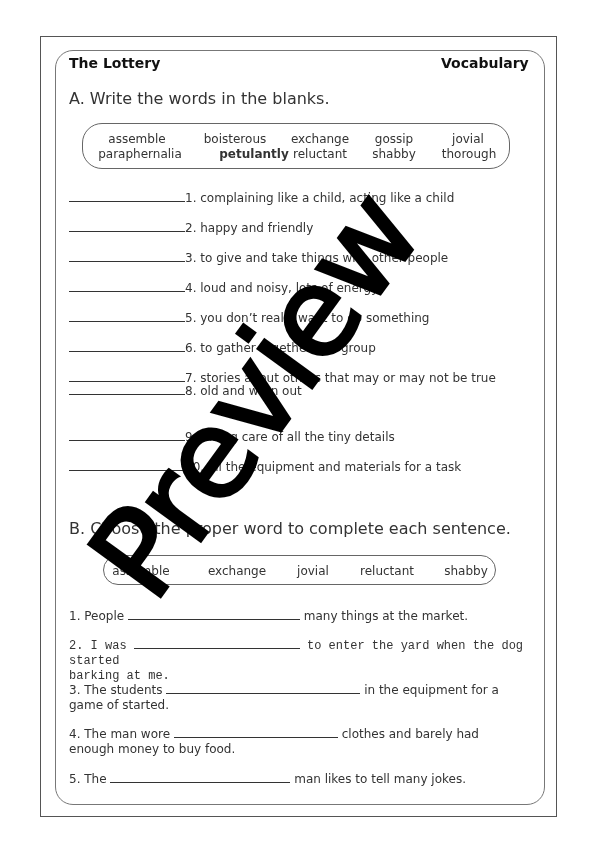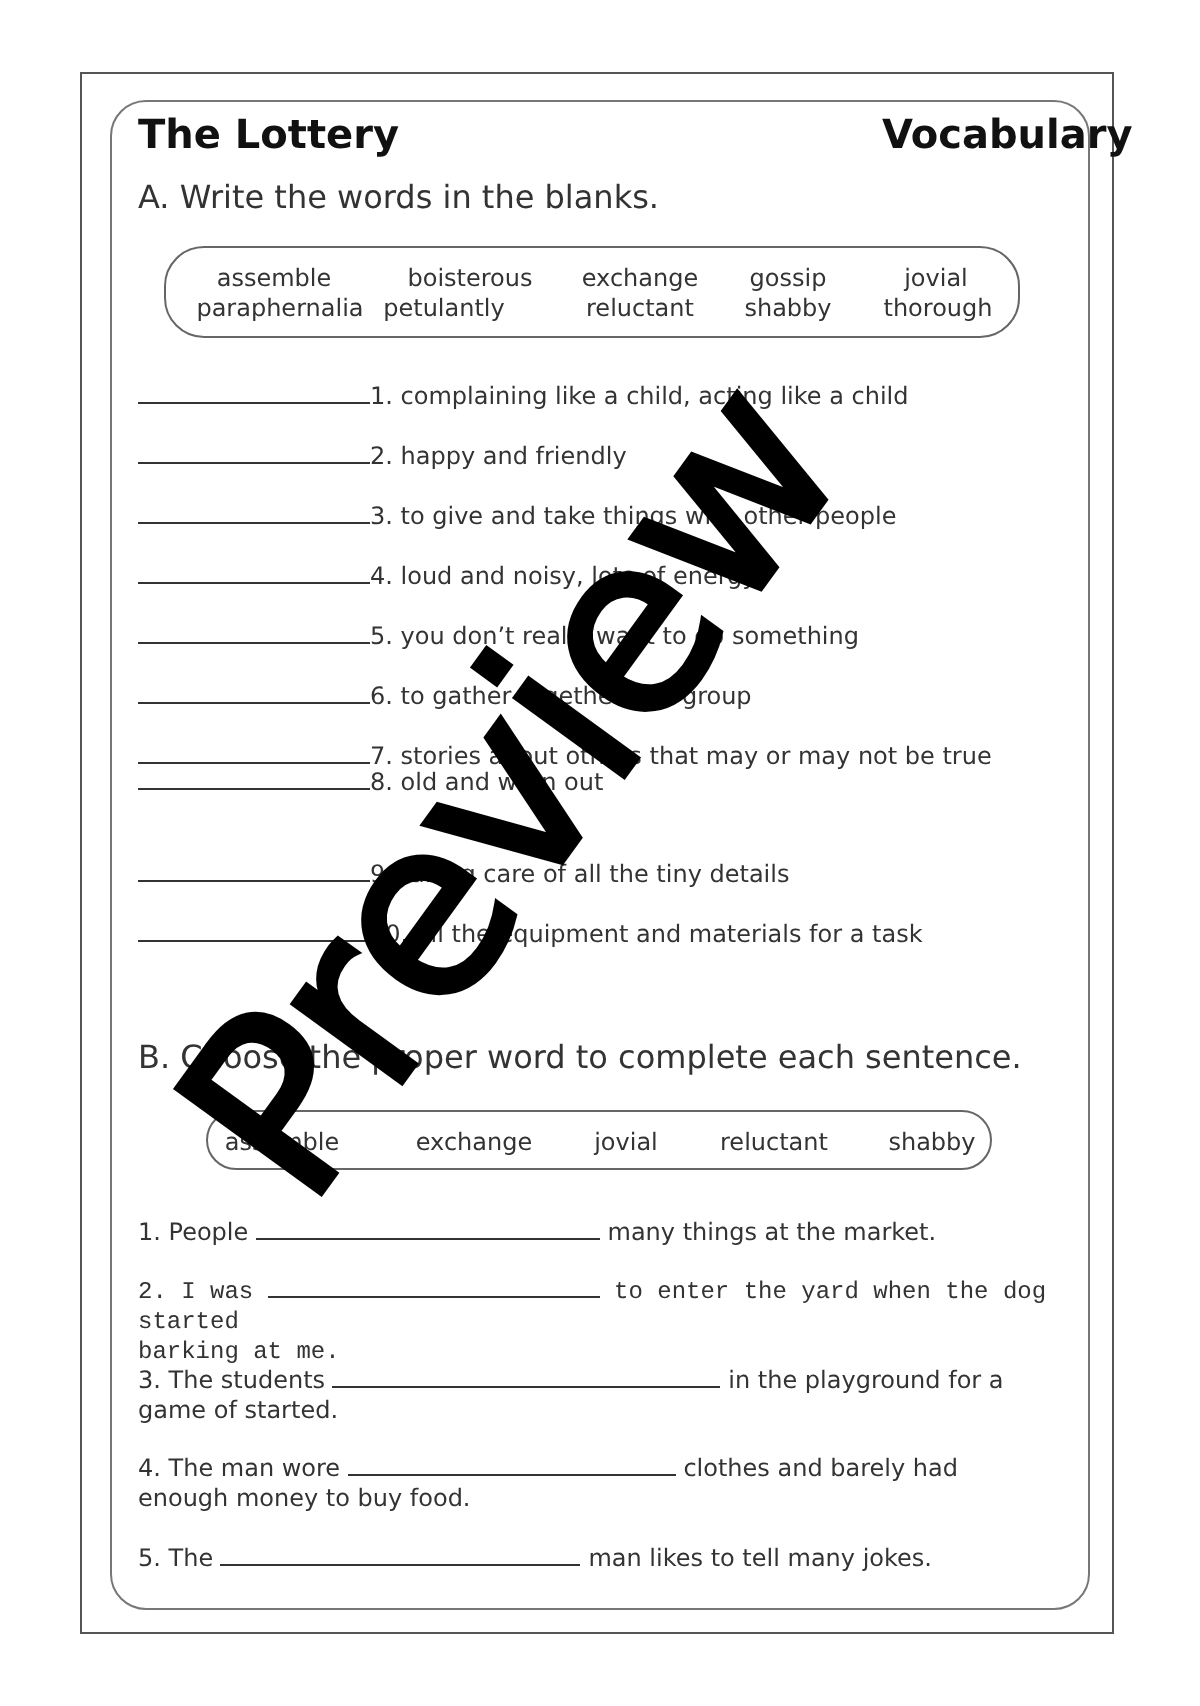--- a/index.html
+++ b/index.html
@@ -3,21 +3,21 @@
 <meta charset="utf-8">
 <style>
   html, body { margin:0; padding:0; background:#ffffff; }
   body { width:600px; height:853px; position:relative; overflow:hidden;
          font-family:"DejaVu Sans", sans-serif; color:#222; }
   .outer { position:absolute; left:40px; top:36px; width:517px; height:781px;
            border:1px solid #555; box-sizing:border-box; }
   .inner { position:absolute; left:55px; top:50px; width:490px; height:755px;
            border:1px solid #777; border-radius:18px; box-sizing:border-box; }
   .abs { position:absolute; white-space:nowrap; }
-  .title { font-weight:bold; font-size:20px; color:#111; }
+  .title { font-weight:bold; font-size:14px; color:#111; }
   .txt { font-size:16px; color:#333; }
   .bank { position:absolute; border:1px solid #666; border-radius:20px; box-sizing:border-box; }
   .bankword { position:absolute; font-size:12px; color:#333; text-align:center; white-space:nowrap; }
   .blank { display:inline-block; border-bottom:1px solid #333; height:10px; vertical-align:baseline; }
   .defrow { position:absolute; left:69px; font-size:12px; color:#333; white-space:nowrap; }
   .sent { position:absolute; left:69px; width:470px; font-size:12px; color:#333; line-height:15px; }
   .watermark { position:absolute; left:255px; top:395px; font-family:"DejaVu Sans", sans-serif;
                font-size:122px; font-weight:normal; color:#000; transform:translate(-50%,-50%) rotate(-54deg);
                letter-spacing:-2px; white-space:nowrap; -webkit-text-stroke:3px #000; pointer-events:none; }
 </style>
@@ -32,21 +32,21 @@
 
 <div class="abs txt" style="left:69px; top:89px;">A. Write the words in the blanks.</div>
 
 <div class="bank" style="left:82px; top:123px; width:428px; height:46px;"></div>
 <div class="bankword" style="left:97px; top:132px; width:80px;">assemble</div>
 <div class="bankword" style="left:190px; top:132px; width:90px;">boisterous</div>
 <div class="bankword" style="left:280px; top:132px; width:80px;">exchange</div>
 <div class="bankword" style="left:362px; top:132px; width:64px;">gossip</div>
 <div class="bankword" style="left:432px; top:132px; width:72px;">jovial</div>
 <div class="bankword" style="left:92px; top:147px; width:96px;">paraphernalia</div>
-<div class="bankword" style="left:176px; top:147px; width:92px;">petulantly</div>
+<div class="bankword" style="left:208px; top:147px; width:92px;font-weight:bold;">petulantly</div>
 <div class="bankword" style="left:280px; top:147px; width:80px;">reluctant</div>
 <div class="bankword" style="left:362px; top:147px; width:64px;">shabby</div>
 <div class="bankword" style="left:432px; top:147px; width:74px;">thorough</div>
 
 <div class="defrow" style="top:191px;"><span class="blank" style="width:116px;"></span><span>1. complaining like a child, acting like a child</span></div>
 <div class="defrow" style="top:221px;"><span class="blank" style="width:116px;"></span><span>2. happy and friendly</span></div>
 <div class="defrow" style="top:251px;"><span class="blank" style="width:116px;"></span><span>3. to give and take things with other people</span></div>
 <div class="defrow" style="top:281px;"><span class="blank" style="width:116px;"></span><span>4. loud and noisy, lots of energy</span></div>
 <div class="defrow" style="top:311px;"><span class="blank" style="width:116px;"></span><span>5. you don’t really want to do something</span></div>
 <div class="defrow" style="top:341px;"><span class="blank" style="width:116px;"></span><span>6. to gather together in a group</span></div>
@@ -65,21 +65,21 @@
 <div class="bankword" style="left:440px; top:564px; width:52px;">shabby</div>
 
 <div class="sent" style="top:609px;">
   <span>1. People </span><span class="blank" style="width:172px;"></span><span> many things at the market.</span>
 </div>
 <div class="sent" style="top:638px;font-family:Liberation Mono, monospace;">
   <span>2. I was </span><span class="blank" style="width:166px;"></span><span> to enter the yard when the dog started</span><br>
   <span>barking at me.</span>
 </div>
 <div class="sent" style="top:683px;">
-  <span>3. The students </span><span class="blank" style="width:194px;"></span><span> in the playground for a</span><br>
+  <span>3. The students </span><span class="blank" style="width:194px;"></span><span> in the equipment for a</span><br>
   <span>game of started.</span>
 </div>
 <div class="sent" style="top:727px;">
   <span>4. The man wore </span><span class="blank" style="width:164px;"></span><span> clothes and barely had</span><br>
   <span>enough money to buy food.</span>
 </div>
 <div class="sent" style="top:772px;">
   <span>5. The </span><span class="blank" style="width:180px;"></span><span> man likes to tell many jokes.</span>
 </div>
 

